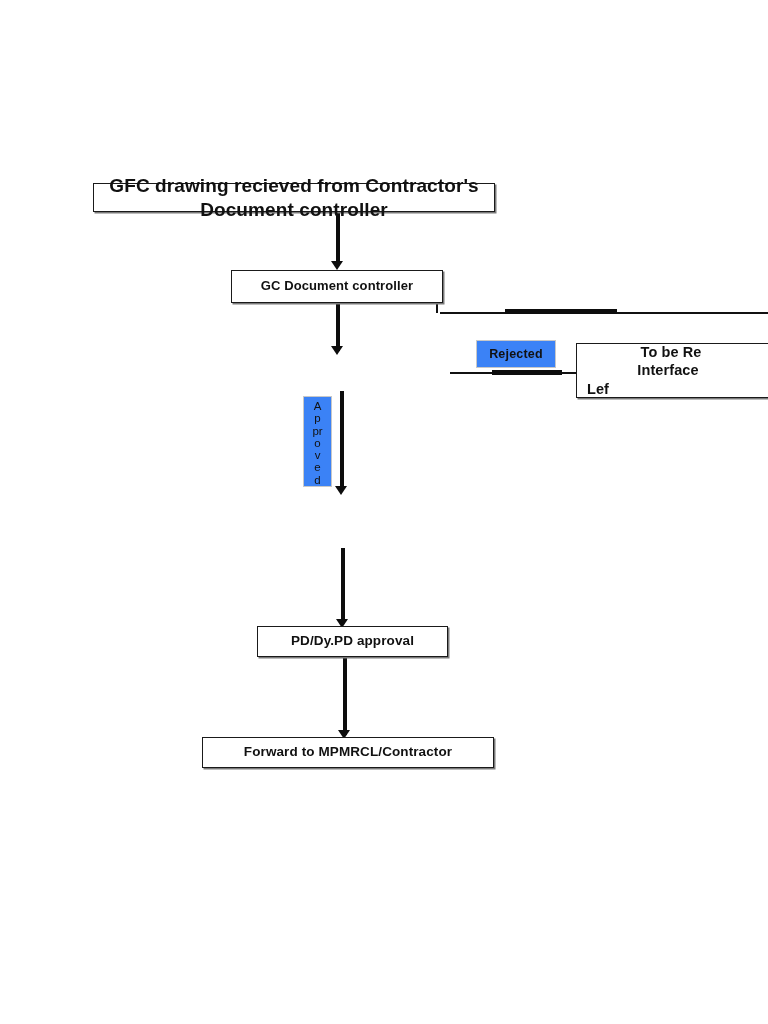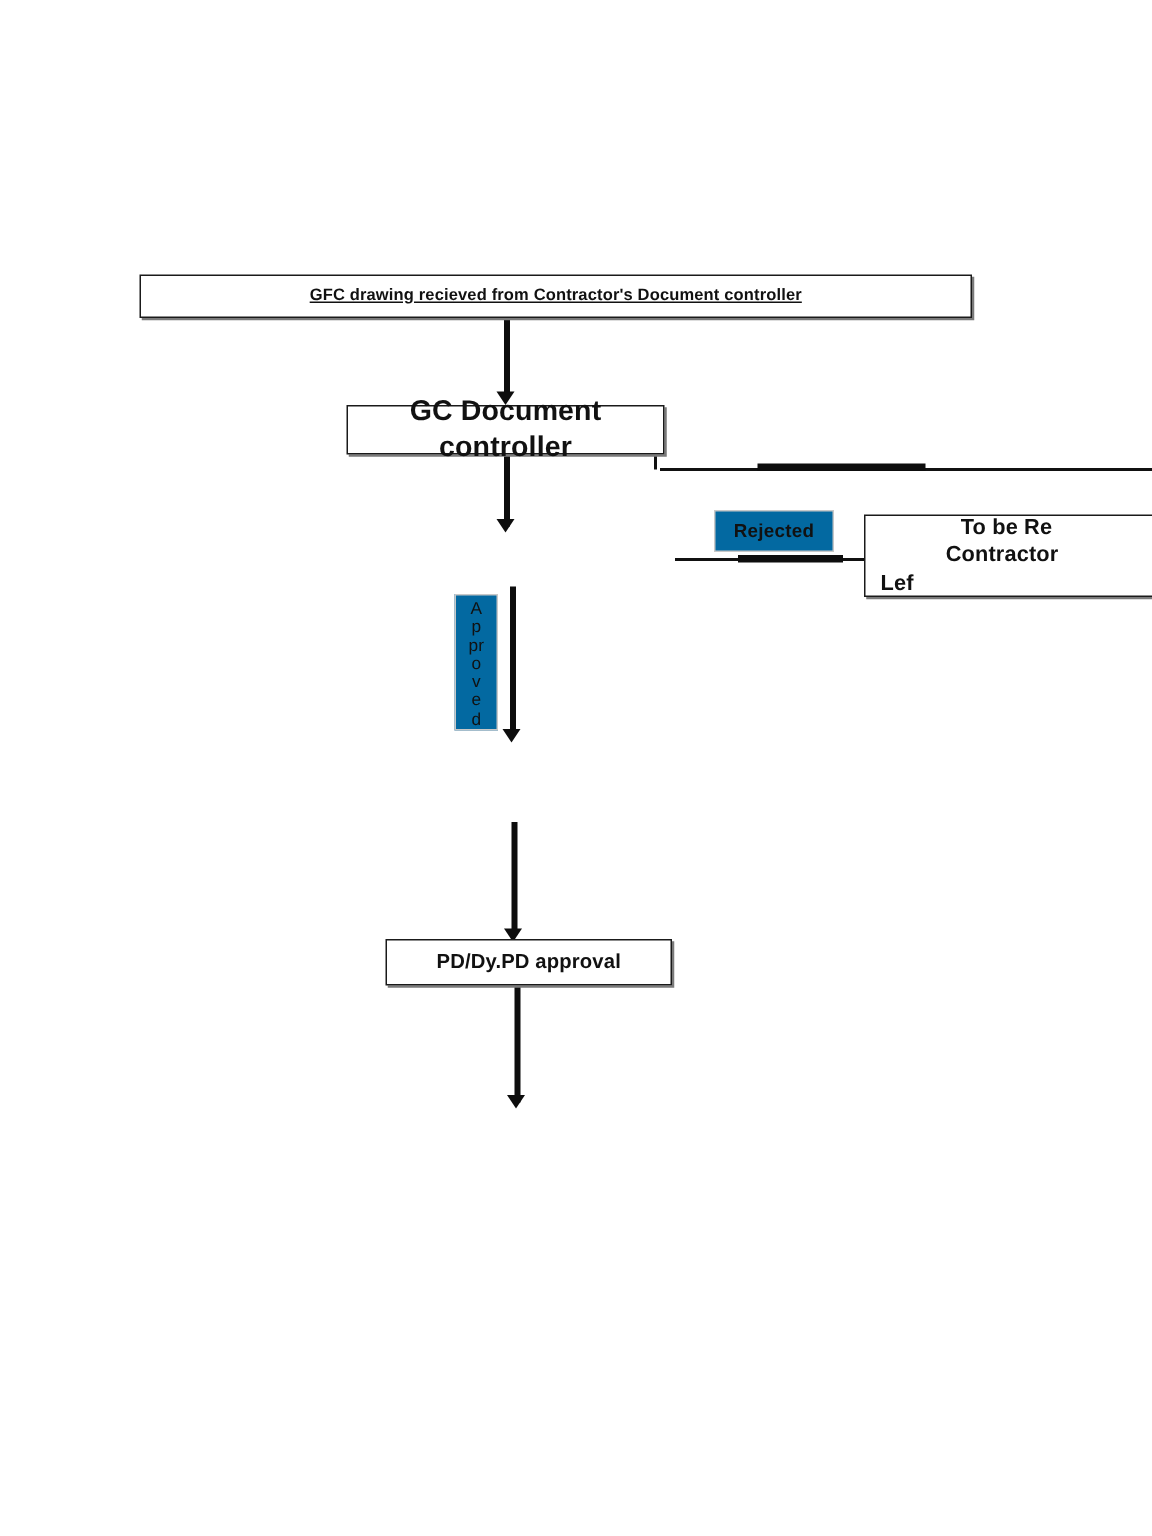--- a/index.html
+++ b/index.html
@@ -39,22 +39,22 @@
     font-weight: bold;
     font-size: 13.5px;
     line-height: 1.25;
     letter-spacing: 0.1px;
     color: #111111;
     padding: 2px 6px;
   }
 
   .node .txt { display: block; width: 100%; }
 
-  #node-gfc      { left: 93px;  top: 183px; width: 555px; height: 29px; font-size: 11px; text-decoration: underline; }
-  #node-gc       { left: 231px; top: 270px; width: 212px; height: 33px; font-size: 19px; }
+  #node-gfc      { left: 93px;  top: 183px; width: 402px; height: 29px; font-size: 19px; }
+  #node-gc       { left: 231px; top: 270px; width: 212px; height: 33px; font-size: 13px; }
   #node-review   { left: 236px; top: 355px; width: 214px; height: 36px; font-size: 14px; }
   #node-cons     { left: 229px; top: 493px; width: 212px; height: 55px; font-size: 13.5px; }
   #node-pd       { left: 257px; top: 626px; width: 191px; height: 31px; font-size: 13.5px; }
   #node-forward  { left: 202px; top: 737px; width: 292px; height: 31px; font-size: 13.5px; }
 
   
   #node-resubmit {
     left: 576px; top: 343px; width: 196px; height: 55px;
     font-size: 14.5px;
     justify-content: flex-start;
@@ -69,21 +69,21 @@
     text-align: center;
   }
   #node-resubmit .txt .ln { display: block; white-space: nowrap; }
   #node-resubmit .txt .ln.l2 { margin-left: -6px; }
   #node-resubmit .txt .ln.l3 { text-align: left; }
 
   
   .edge-label {
     position: absolute;
     box-sizing: border-box;
-    background: #0369a1;
+    background: #3b82f6;
     border: 1px solid #c8c8c8;
     font-size: 12.5px;
     font-weight: bold;
     color: #111111;
     display: flex;
     align-items: center;
     justify-content: center;
   }
 
   #label-rejected {
@@ -193,25 +193,28 @@
   <div class="node" id="node-gc">
     <span class="txt">GC Document controller</span>
   </div>
 
 
 
   <div class="node" id="node-pd">
     <span class="txt">PD/Dy.PD approval</span>
   </div>
 
+  <div class="node" id="node-forward">
+    <span class="txt">Forward to MPMRCL/Contractor</span>
+  </div>
 
   <div class="node" id="node-resubmit">
     <span class="txt">
       <span class="ln l1">To be Re</span>
-      <span class="ln l2">Contractor</span>
+      <span class="ln l2">Interface</span>
       <span class="ln l3">Lef</span>
     </span>
   </div>
 
   <div class="edge-label" id="label-rejected">
     <span>Rejected</span>
   </div>
 
   <div class="edge-label" id="label-approved">
     <span class="ch">A</span>

